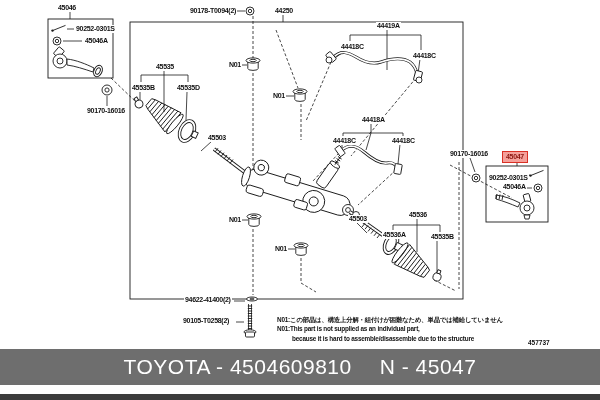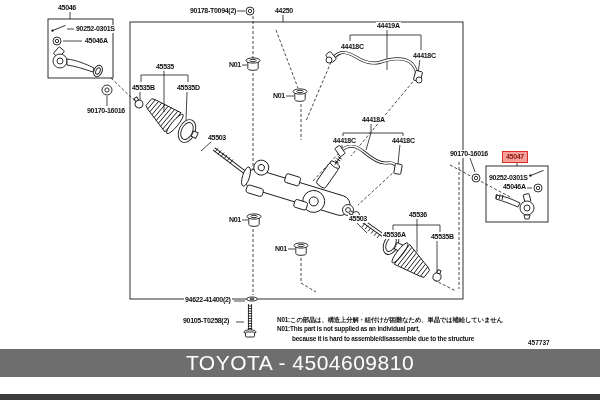--- a/index.html
+++ b/index.html
@@ -6,21 +6,21 @@
   .stage{position:relative;width:600px;height:400px;background:#fff;overflow:hidden;
          font-family:"Liberation Sans",sans-serif;}
   #diagram{position:absolute;left:0;top:0;}
   .lbl{position:absolute;font-size:7px;font-weight:bold;letter-spacing:-0.3px;color:#111;
        background:#fff;white-space:nowrap;line-height:8px;padding:0 1px;}
   .lbl.hl{background:#f5a09a;border:1px solid #d93025;color:#8c1610;padding:1px 3px;}
   .note{position:absolute;font-size:6.4px;line-height:9.4px;font-weight:bold;
         letter-spacing:-0.2px;color:#111;white-space:nowrap;}
   .note .ind{padding-left:15px;}
   .sheet{position:absolute;font-size:6.5px;font-weight:bold;color:#111;}
-  .footer{position:absolute;left:0;top:349px;width:600px;height:28px;background:#6e6e6e;
+  .footer{position:absolute;left:0;top:349px;width:600px;height:36px;background:#6e6e6e;
           display:flex;align-items:center;justify-content:center;gap:28px;
           color:#fff;font-size:21px;letter-spacing:0.5px;}
   .footer-strip{position:absolute;left:0;top:394px;width:600px;height:6px;background:#3c3c3c;}
 </style>
 </head>
 <body>
 
 <div class="stage">
 
 <svg id="diagram" width="600" height="400" viewBox="0 0 600 400" stroke="#1a1a1a" fill="none" stroke-width="0.9">
@@ -249,16 +249,17 @@
 <div class="note" style="left:277px;top:315px">
   <div>N01:この部品は、構造上分解・組付けが困難なため、単品では補給していません</div>
   <div>N01:This part is not supplied as an individual part,</div>
   <div class="ind">because it is hard to assemble/disassemble due to the structure</div>
 </div>
 
 <div class="sheet" style="left:528px;top:339px;position:absolute">457737</div>
 
 <div class="footer">
   <span>TOYOTA - 4504609810</span>
+  <span>N - 45047</span>
 </div>
 <div class="footer-strip"></div>
 
 </div>
 
 </body></html>

